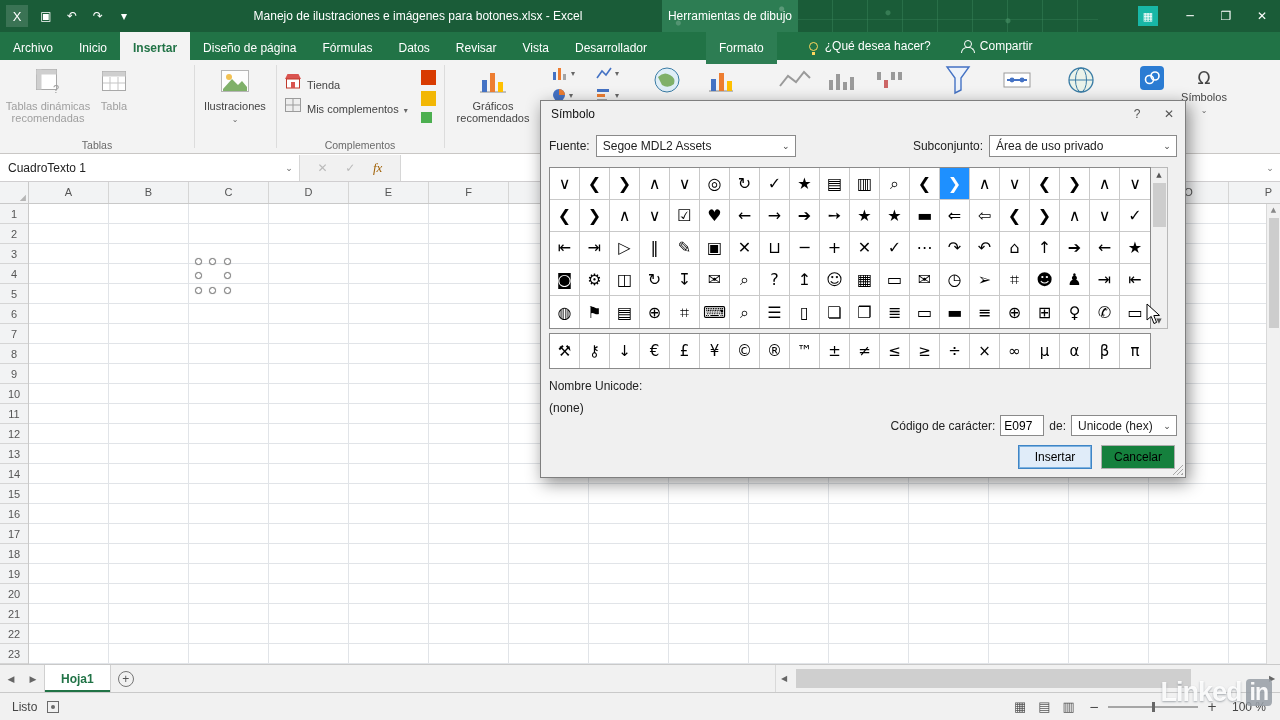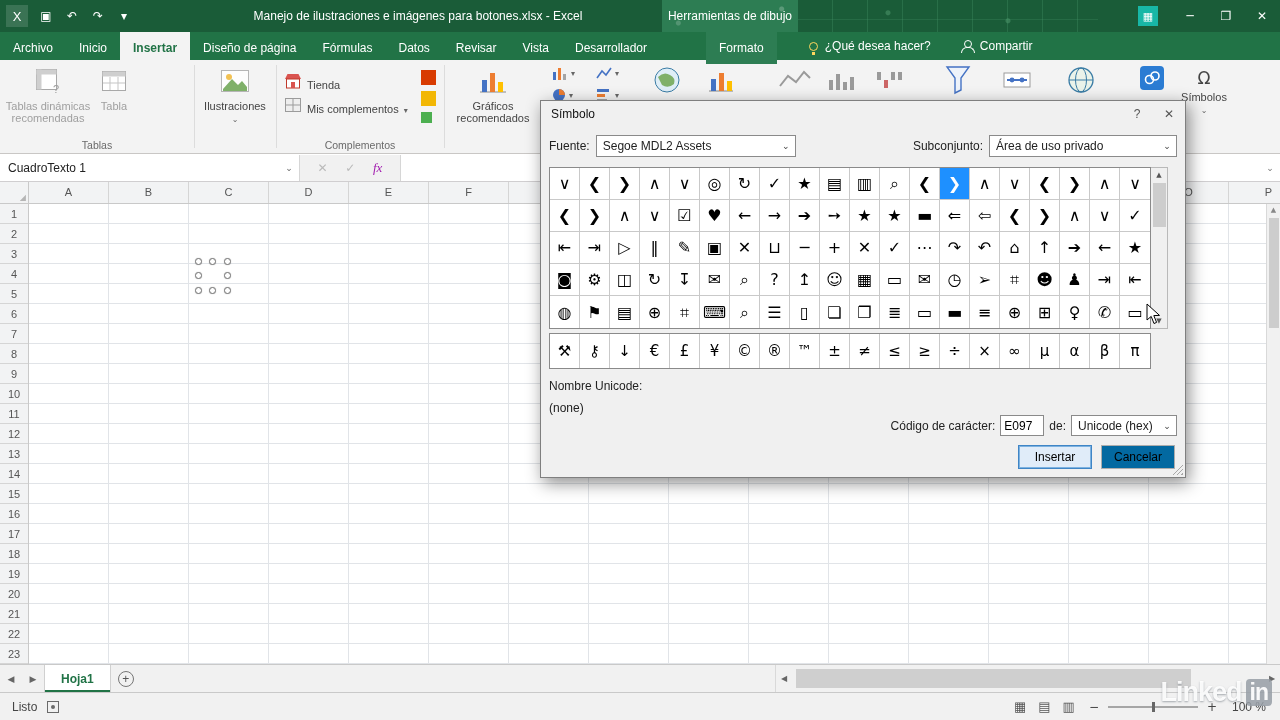--- a/index.html
+++ b/index.html
@@ -54,21 +54,21 @@
   .badge.yellow { background:#f2b705; }
   .badge.green { background:#4caf50; width:11px; height:11px; }
   .chip { position:absolute; display:flex; align-items:center; gap:3px; color:#555; }
 
   
   .formulabar { position:absolute; top:155px; left:0; right:0; height:27px; background:#f1f1f1; border-bottom:1px solid #d0ced0; display:flex; align-items:stretch; z-index:3; }
   .namebox { width:300px; background:#fff; border-right:1px solid #d6d6d6; display:flex; align-items:center; padding-left:8px; font-size:12px; color:#222; }
   .nb-arrow { margin-left:auto; width:20px; text-align:center; color:#666; font-size:9px; }
   .fb-btns { display:flex; align-items:center; width:100px; justify-content:space-evenly; }
   .fb-x, .fb-ok { color:#b9b9b9; font-size:12px; }
-  .fb-fx { font-family:"Liberation Serif",serif; font-style:italic; color:#a21caf; font-size:13px; }
+  .fb-fx { font-family:"Liberation Serif",serif; font-style:italic; color:#a16207; font-size:13px; }
   .fb-input { flex:1; background:#fff; border-left:1px solid #d6d6d6; }
   .fb-expand { width:20px; background:#fff; display:flex; align-items:center; justify-content:center; color:#777; font-size:9px; }
 
   
   .sheet { position:absolute; top:182px; left:0; right:0; bottom:56px; background:#fff; }
   .col-headers { height:22px; display:flex; background:#f2f3f4; border-bottom:1px solid #c9c9c9; overflow:hidden; }
   .corner { width:29px; border-right:1px solid #c9c9c9; position:relative; flex:none; }
   .corner .g { position:absolute; right:2px; bottom:1px; font-size:8px; color:#b5b5b5; }
   .colh { width:80px; flex:none; text-align:center; line-height:21px; font-size:11px; color:#555; border-right:1px solid #d5d5d5; }
   .sheet-body { display:flex; height:460px; }
@@ -107,21 +107,21 @@
   .recent-label { margin:20px 8px 0; font-size:12px; color:#111; }
   .recent { margin:4px 8px 0; display:grid; grid-template-columns:repeat(20,30px); grid-auto-rows:34px; border:1px solid #8a8a8a; background:#fff; width:602px; }
   .recent .sym { font-size:15px; }
   .recent .sym:nth-child(20n) { border-right:none; }
   .recent .sym { border-bottom:none; }
   .dlg-bottom { display:flex; margin:10px 8px 0; align-items:flex-start;flex-direction:column; }
   .uni-name div:first-child { margin-bottom:8px; }
   .code-row { margin-left:auto; display:flex; align-items:center; gap:5px; }
   .code-input { width:44px; height:21px; border:1px solid #8a8a8a; background:#fff; font-size:12px; padding:0 3px; font-family:"Liberation Sans",sans-serif; }
   .dlg-btns { position:absolute; right:10px; bottom:8px; display:flex; gap:9px; }
-  .btn { min-width:74px; height:24px; background:#0369a1; border:1px solid #adadad; font-size:12px; display:flex; align-items:center; justify-content:center; cursor:pointer; font-family:"Liberation Sans",sans-serif; }
+  .btn { min-width:74px; height:24px; background:#15803d; border:1px solid #adadad; font-size:12px; display:flex; align-items:center; justify-content:center; cursor:pointer; font-family:"Liberation Sans",sans-serif; }
   .btn.default { background:#e0ecf9; border:1px solid #3f85c6; box-shadow:inset 0 0 0 1px #7db2e0; }
   .grip { position:absolute; right:2px; bottom:2px; width:11px; height:11px; background:repeating-linear-gradient(135deg, transparent 0 2px, #a8a8a8 2px 3px); clip-path:polygon(100% 0,100% 100%,0 100%); }
 
   
   .sheettabs { position:absolute; left:0; right:0; bottom:28px; height:28px; background:#f1f1f1; border-top:1px solid #c9c9c9; display:flex; align-items:stretch; z-index:3; }
   .nav { width:22px; display:flex; align-items:center; justify-content:center; color:#666; font-size:9px; cursor:pointer; }
   .stab { padding:0 16px; background:#fff; display:flex; align-items:center; font-weight:bold; color:#217346; border-left:1px solid #d0d0d0; border-right:1px solid #d0d0d0; box-shadow:inset 0 -2px 0 #217346; cursor:pointer; }
   .addsheet { width:30px; display:flex; align-items:center; justify-content:center; cursor:pointer; }
   .addsheet span { width:16px; height:16px; border:1px solid #767676; border-radius:50%; font-size:12px; line-height:14px; text-align:center; color:#555; }
   .htrack { margin-left:auto; display:flex; align-items:center; width:505px; border-left:1px solid #d9d9d9; }

